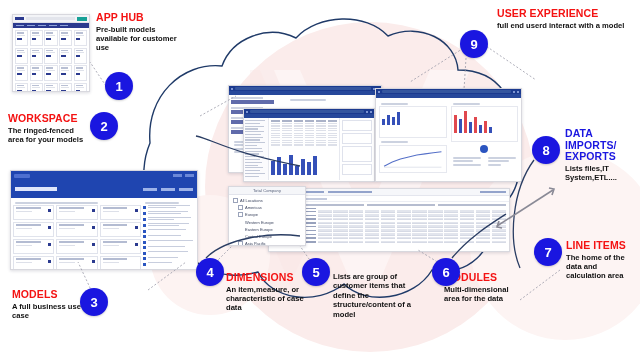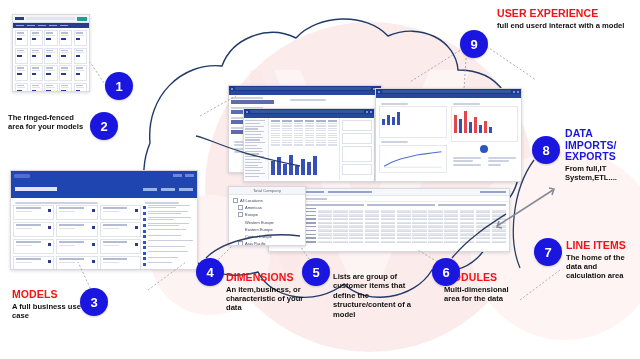--- a/index.html
+++ b/index.html
@@ -970,52 +970,57 @@
   <div class="badge" id="b1" style="left:105px;top:72px">1</div>
   <div class="badge" id="b2" style="left:90px;top:112px">2</div>
   <div class="badge" id="b3" style="left:80px;top:288px">3</div>
   <div class="badge" id="b4" style="left:196px;top:258px">4</div>
   <div class="badge" id="b5" style="left:302px;top:258px">5</div>
   <div class="badge" id="b6" style="left:432px;top:258px">6</div>
   <div class="badge" id="b7" style="left:534px;top:238px">7</div>
   <div class="badge" id="b8" style="left:532px;top:136px">8</div>
   <div class="badge" id="b9" style="left:460px;top:30px">9</div>
 
+  <div class="callout" style="left:96px;top:12px;width:86px">
+    <div class="ttl">APP HUB</div>
+    <div class="body">Pre-built models available for customer use</div>
+  </div>
 
   <div class="callout" style="left:8px;top:113px;width:80px">
+    <div class="ttl">WORKSPACE</div>
     <div class="body">The ringed-fenced area for your models</div>
   </div>
 
   <div class="callout" style="left:12px;top:289px;width:72px">
     <div class="ttl">MODELS</div>
     <div class="body">A full business use case</div>
   </div>
 
   <div class="callout" style="left:226px;top:272px;width:78px">
     <div class="ttl">DIMENSIONS</div>
-    <div class="body">An item,business, or characteristic of your data</div>
+    <div class="body">An item,measure, or characteristic of case data</div>
   </div>
 
   <div class="callout" style="left:333px;top:272px;width:90px">
     <div class="body">Lists are group of customer items that define the structure/content of a model</div>
   </div>
 
   <div class="callout" style="left:444px;top:272px;width:78px">
     <div class="ttl">MODULES</div>
     <div class="body">Multi-dimensional area for the data</div>
   </div>
 
   <div class="callout" style="left:566px;top:240px;width:68px">
     <div class="ttl">LINE ITEMS</div>
     <div class="body">The home of the data and calculation area</div>
   </div>
 
   <div class="callout blue" style="left:565px;top:128px;width:72px">
     <div class="ttl">DATA IMPORTS/ EXPORTS</div>
-    <div class="body">From full,IT System,ETL....</div>
+    <div class="body">Lists files,IT System,ETL....</div>
   </div>
 
   <div class="callout" style="left:497px;top:8px;width:130px">
     <div class="ttl">USER EXPERIENCE</div>
     <div class="body">full end userd interact with a model</div>
   </div>
 
 </div>
 
 </body></html>

